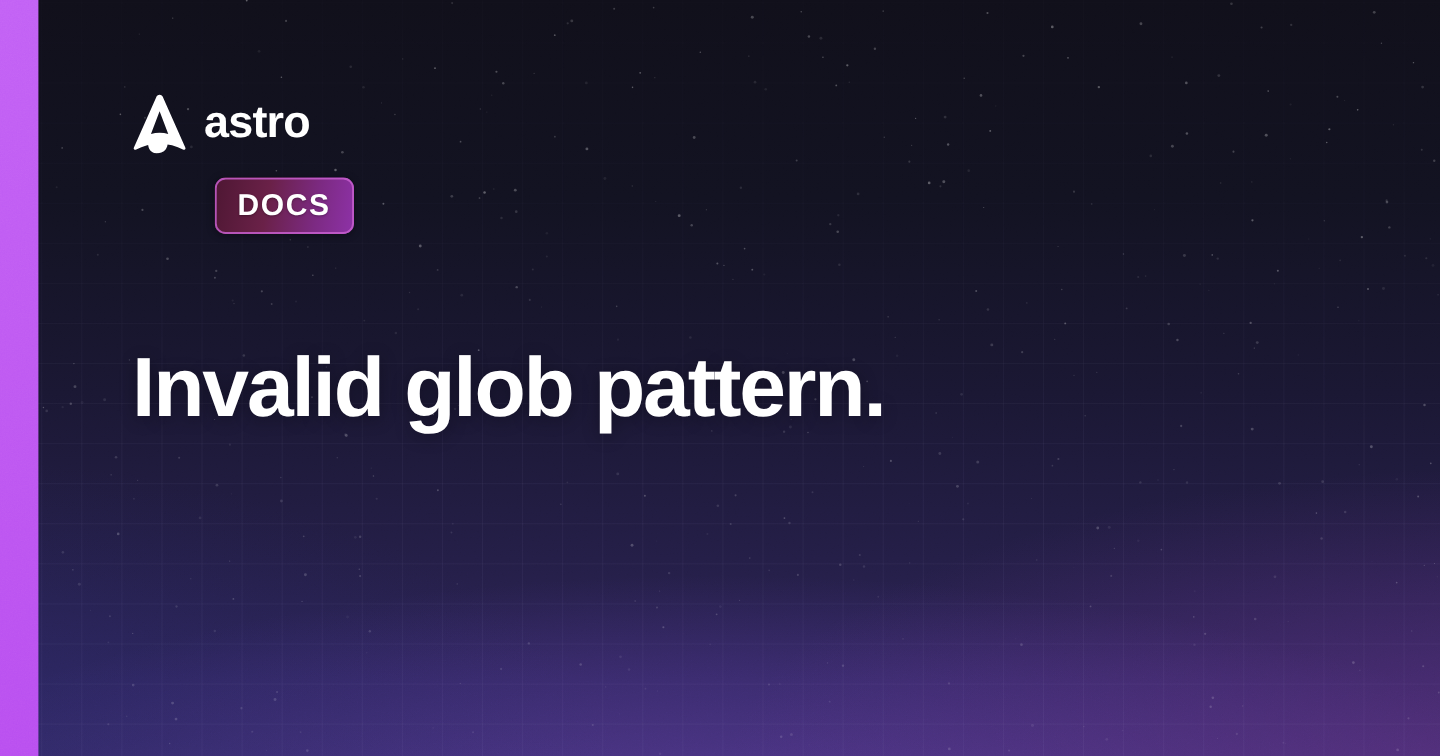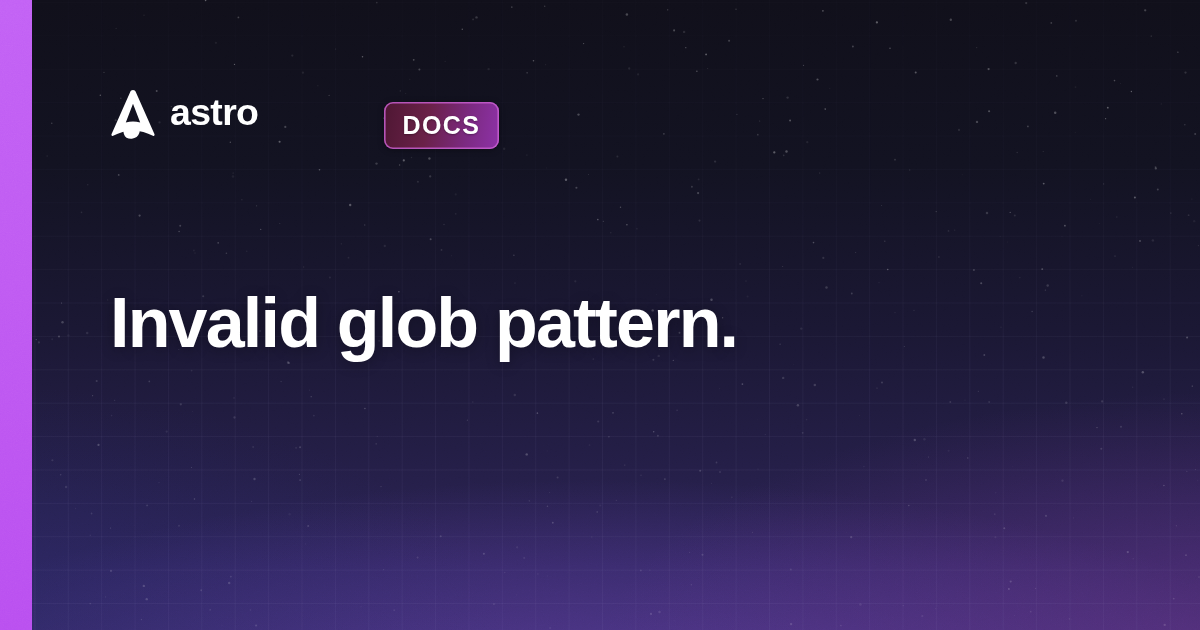--- a/index.html
+++ b/index.html
@@ -97,20 +97,21 @@
     height: 630px;
   }
 
   .brand-row {
     position: absolute;
     left: 110px;
     top: 78px;
     display: flex;
     align-items: center;
     gap: 20px;
+    flex-direction: column;
   }
 
   .logo-lockup {
     display: flex;
     align-items: center;
     gap: 14px;
   }
 
   .logo-mark {
     width: 46px;
@@ -137,21 +138,20 @@
     border-image: linear-gradient(100deg, #a8457b 0%, #b44ac7 55%, #c458e8 100%) 1;
     background: linear-gradient(100deg, #4e1733 0%, #6a2148 38%, #7c2a82 72%, #8e32a8 100%);
     box-shadow: 0 0 0 0.5px rgba(190, 110, 220, 0.25);
   }
   
   .docs-badge {
     border: none;
     box-shadow:
       inset 0 0 0 1.6px rgba(199, 95, 206, 0.85),
       0 1px 6px rgba(0, 0, 0, 0.35);
-    margin-top: 24px;
   }
 
   .docs-badge-label {
     font-family: "Liberation Sans", sans-serif;
     font-weight: bold;
     font-size: 25px;
     letter-spacing: 1.4px;
     color: #ffffff;
     line-height: 1;
     text-shadow: 0 1px 2px rgba(0,0,0,0.3);

